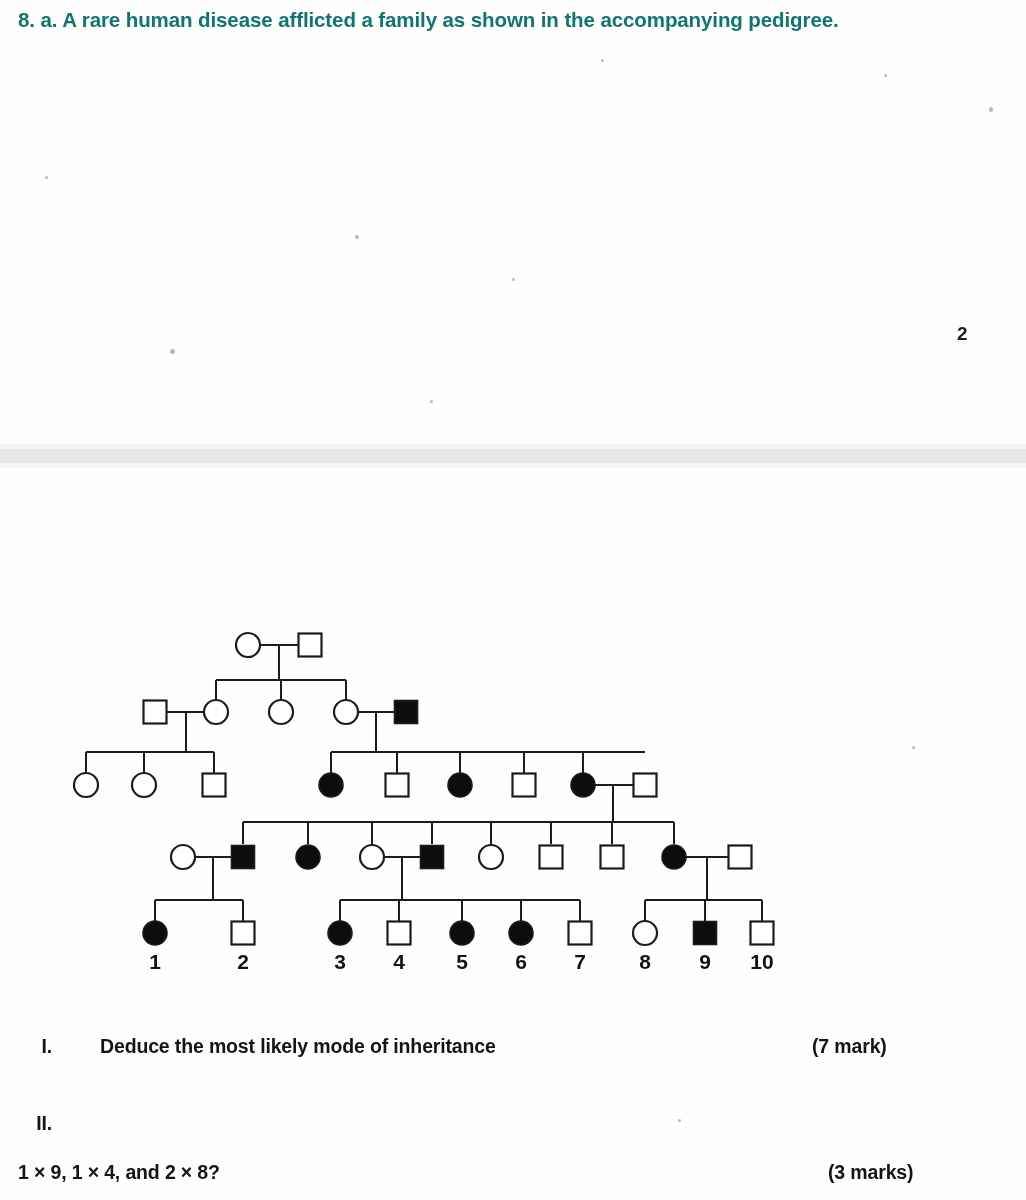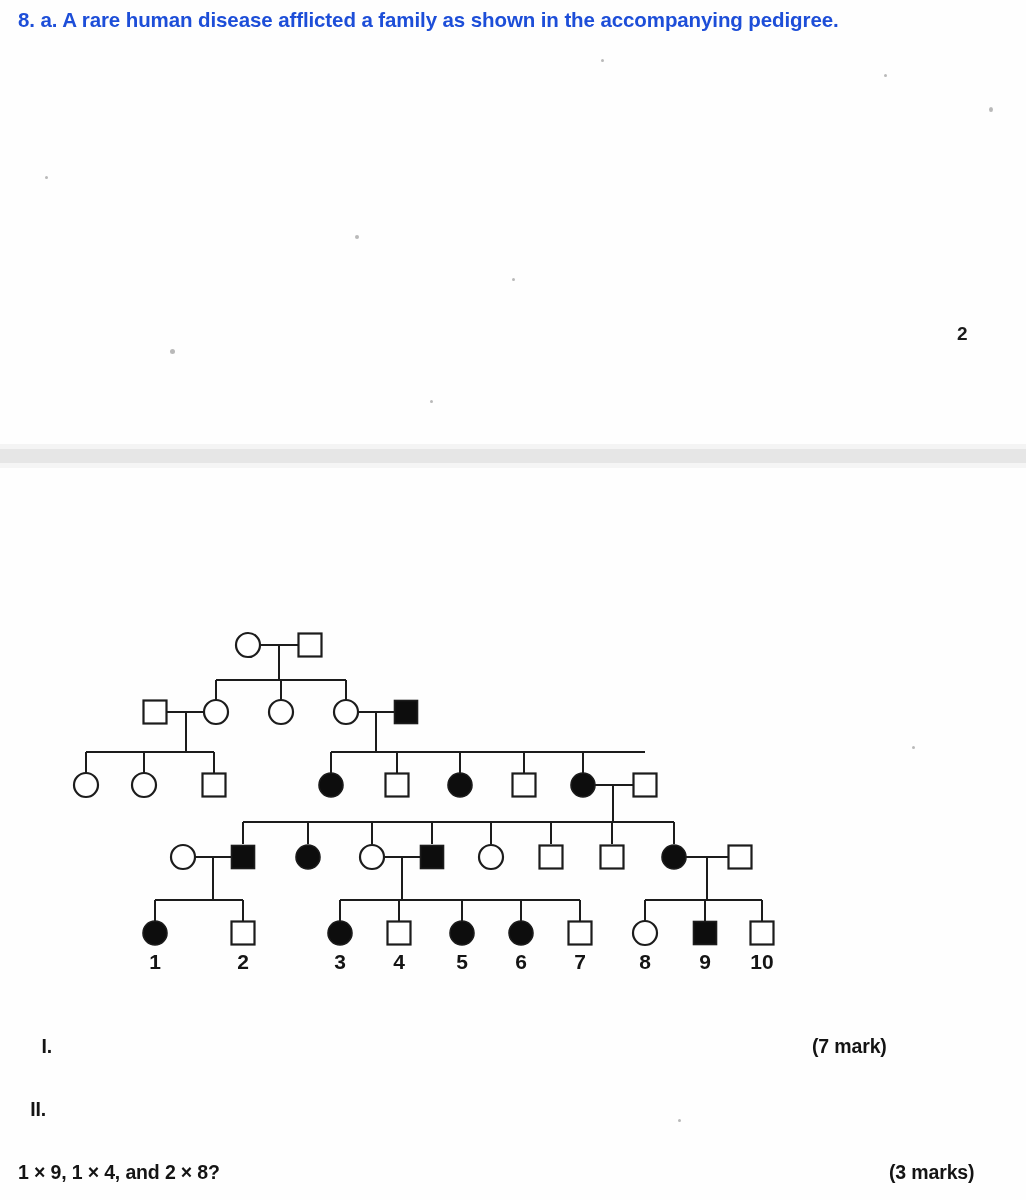--- a/index.html
+++ b/index.html
@@ -25,21 +25,21 @@
 
   
   .q-head {
     position: absolute;
     left: 18px;
     top: 8px;
     font-size: 20.5px;
     font-weight: 700;
     letter-spacing: -0.1px;
     white-space: nowrap;
-    color: #1d4ed8;
+    color: #0f766e;
   }
 
   
   .scan-band {
     position: absolute;
     left: 0;
     top: 449px;
     width: 1026px;
     height: 14px;
     background: #e6e6e6;
@@ -249,27 +249,28 @@
           <text x="705" y="369" text-anchor="middle" font-family="&quot;Liberation Sans&quot;, sans-serif" font-size="21" font-weight="700" fill="#141414">9</text>
           <text x="762" y="369" text-anchor="middle" font-family="&quot;Liberation Sans&quot;, sans-serif" font-size="21" font-weight="700" fill="#141414">10</text>
         </g>
     </svg>
   </div>
 
   <div class="qblock">
 
     <div class="qrow" style="top:0px;">
       <span class="roman" style="left:10px;">I.</span>
+      <span class="qtext">Deduce the most likely mode of inheritance</span>
       <span class="marks" style="left:812px;">(7 mark)</span>
     </div>
 
     <div class="qrow" style="top:33px;">
-      <span class="roman" style="left:4px;">II.</span>
+      <span class="roman" style="left:10px;margin-top:14px;">II.</span>
     </div>
 
     <div class="qrow" style="top:66px;">
       <span class="qtext" style="left:18px;">1 × 9, 1 × 4, and 2 × 8?</span>
-      <span class="marks" style="left:889px;">(3 marks)</span>
+      <span class="marks" style="left:828px;">(3 marks)</span>
     </div>
 
   </div>
 
 </div>
 
 </body></html>

